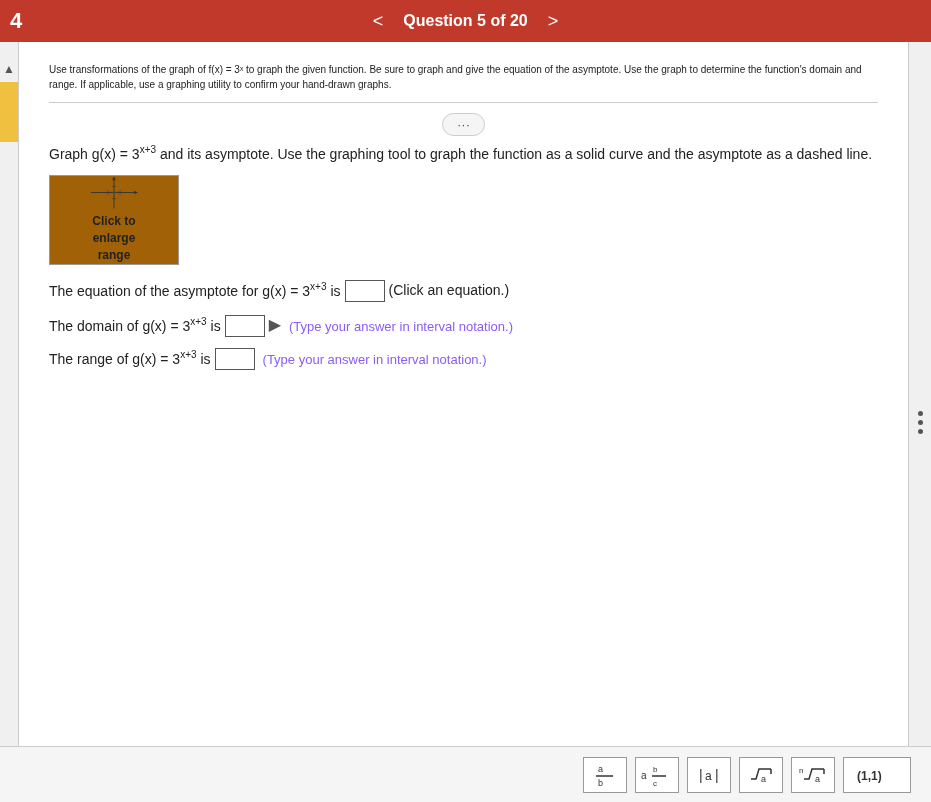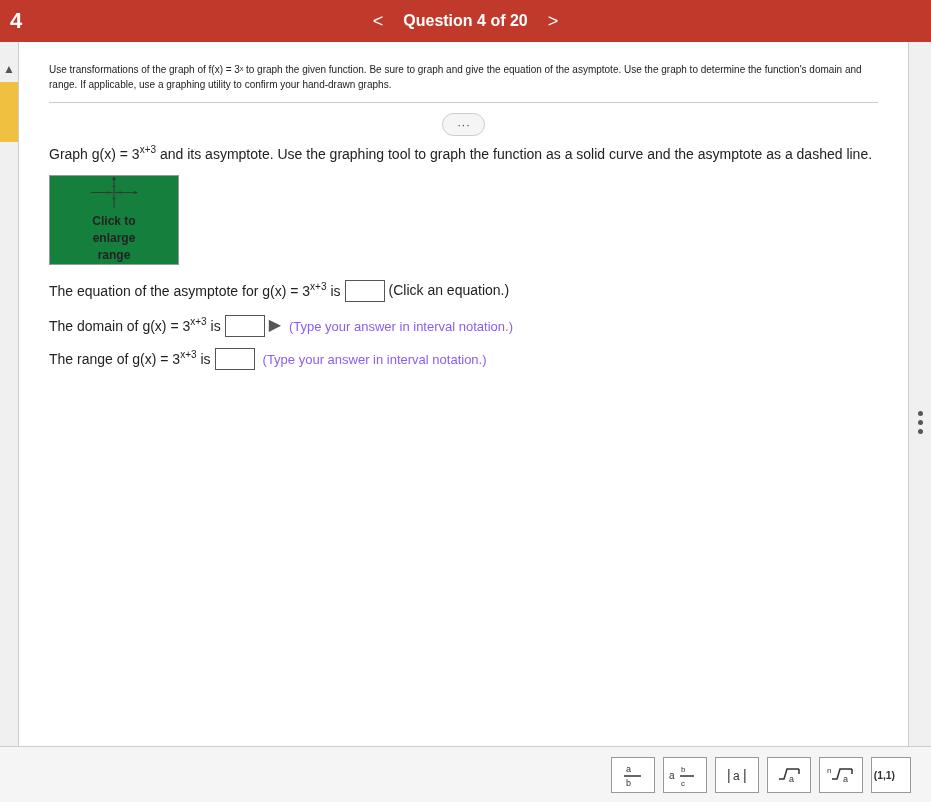--- a/index.html
+++ b/index.html
@@ -150,21 +150,21 @@
       font-size: 14px;
       color: #222;
       line-height: 1.5;
       margin-bottom: 10px;
     }
 
     
     .graph-thumbnail {
       width: 130px;
       height: 90px;
-      background: #15803d;
+      background: #a16207;
       display: flex;
       flex-direction: column;
       align-items: center;
       justify-content: center;
       cursor: pointer;
       border: 1px solid #999;
       margin-bottom: 14px;
     }
     .graph-thumbnail-label {
       font-size: 12px;
@@ -256,21 +256,21 @@
   </style>
 </head>
 <body>
 
 <div class="page-bg"></div>
 
 <div class="header-bar">
   <span class="header-question-num">4</span>
   <div class="header-nav">
     <button class="nav-arrow">&lt;</button>
-    <span>Question 4 of 20</span>
+    <span>Question 5 of 20</span>
     <button class="nav-arrow">&gt;</button>
   </div>
 </div>
 
 <div class="main-container">
 
   <div class="left-sidebar">
     <span class="up-arrow-indicator">▲</span>
     <div class="yellow-tab"></div>
   </div>
@@ -394,19 +394,19 @@
 
   <button class="toolbar-btn" title="Nth Root">
     <svg width="32" height="28" viewBox="0 0 32 28">
       <text x="2" y="12" font-size="8" fill="#333">n</text>
       <polyline points="7,18 12,18 15,8 27,8" stroke="#333" stroke-width="1.5" fill="none"></polyline>
       <line x1="27" y1="8" x2="27" y2="13" stroke="#333" stroke-width="1.5"></line>
       <text x="18" y="21" font-size="9" fill="#333">a</text>
     </svg>
   </button>
 
-  <button class="toolbar-btn" title="Interval Notation" style="width:40px;">
+  <button class="toolbar-btn" title="Interval Notation" style="width:68px;">
     <svg width="44" height="28" viewBox="0 0 44 28">
       <text x="2" y="19" font-size="12" fill="#333" font-weight="bold">(1,1)</text>
     </svg>
   </button>
 
 </div>
 
 </body></html>

